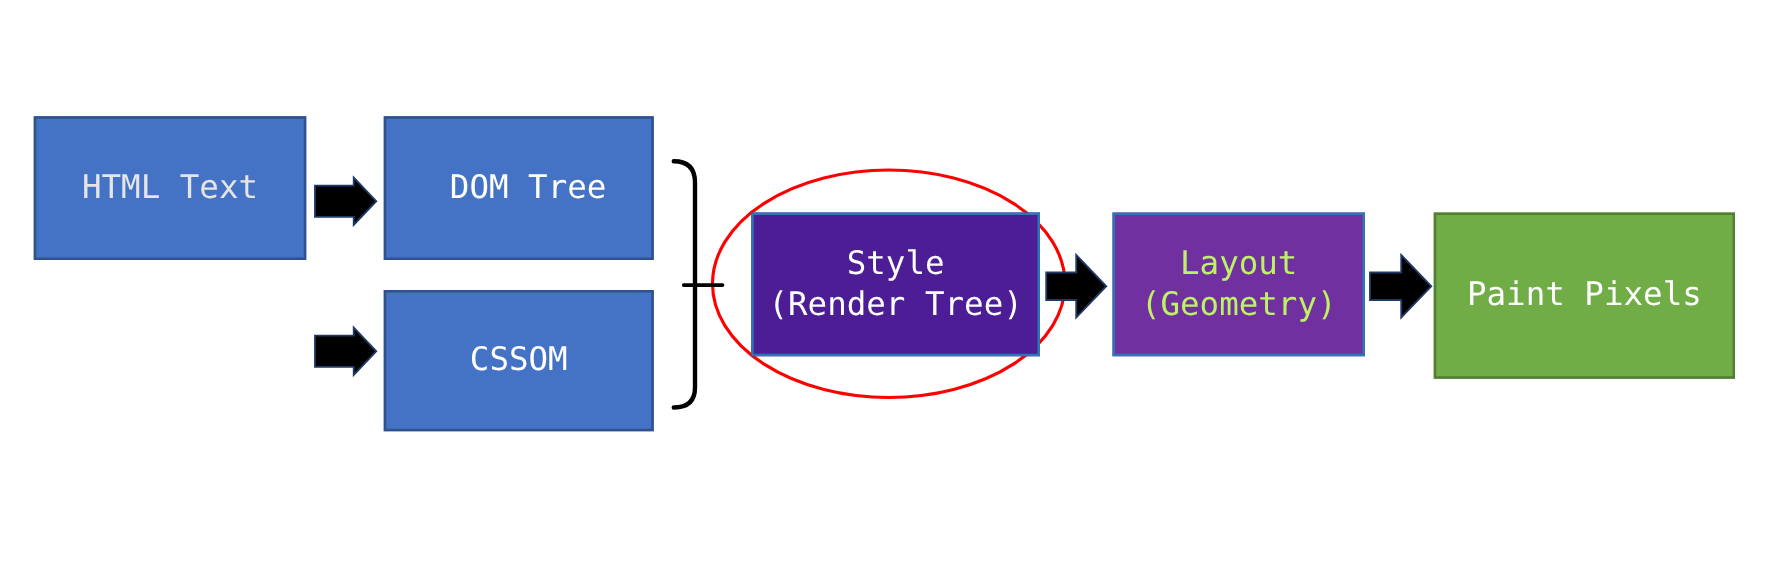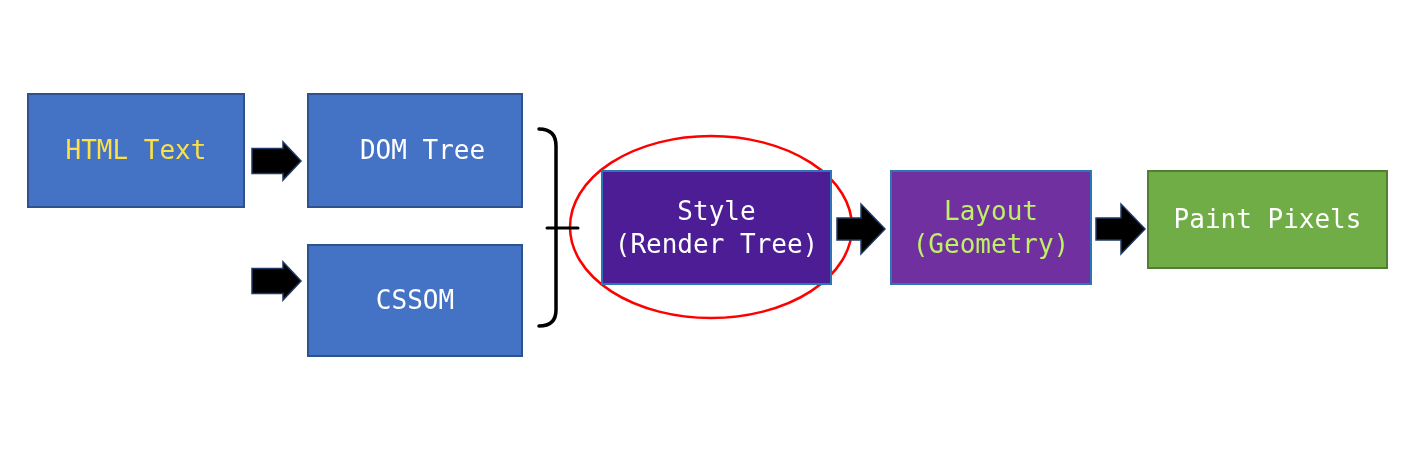--- a/index.html
+++ b/index.html
@@ -35,36 +35,36 @@
     text-align: center;
     color: #ffffff;
     font-size: 26px;
     line-height: 33px;
     white-space: pre-line;
     z-index: 2;
   }
   .node-html-text            { left:  27px; top:  93px; width: 218px; height: 115px; }
   .node-dom-tree             { left: 307px; top:  93px; width: 216px; height: 115px; }
   .node-css-stylesheet-text  { left:  27px; top: 235px; width: 219px; height: 112px; }
-  .node-cssom                { left: 307px; top: 244px; width: 216px; height: 113px; }
+  .node-cssom                { left: 307px; top: 232px; width: 216px; height: 113px; }
   .node-style-render-tree    { left: 601px; top: 170px; width: 231px; height: 115px; }
   .node-layout-geometry      { left: 890px; top: 170px; width: 202px; height: 115px; }
-  .node-paint-pixels         { left:1147px; top: 170px; width: 241px; height: 99px; }
+  .node-paint-pixels         { left:1147px; top: 170px; width: 241px; height: 133px; }
 </style>
 </head>
 <body>
 
 <div class="canvas">
 
   <svg class="layer layer-back" viewBox="0 0 1425 455" xmlns="http://www.w3.org/2000/svg">
     <ellipse cx="711" cy="227" rx="141" ry="91" fill="none" stroke="#FF0000" stroke-width="2.5" style="stroke: rgb(255, 0, 0);"></ellipse>
   </svg>
 
   <div class="layer layer-nodes">
-    <div class="node node-html-text" style="background-color: rgb(68, 114, 196); border-color: rgb(47, 82, 143); color: #fde047;">HTML Text</div>
+    <div class="node node-html-text" style="background-color: rgb(68, 114, 196); border-color: rgb(47, 82, 143); color: #e5e5e5;">HTML Text</div>
 
     <div class="node node-dom-tree" style="background-color: rgb(68, 114, 196); border-color: rgb(47, 82, 143); color: rgb(255, 255, 255); padding-left: 15px;">DOM Tree</div>
 
 
     <div class="node node-cssom" style="background-color: rgb(68, 114, 196); border-color: rgb(47, 82, 143); color: rgb(255, 255, 255);">CSSOM</div>
 
     <div class="node node-style-render-tree" style="background-color: #4c1d95; border-color: rgb(46, 117, 182); color: rgb(255, 255, 255);">Style
 (Render Tree)</div>
 
     <div class="node node-layout-geometry" style="background-color: rgb(112, 48, 160); border-color: rgb(46, 117, 182); color: #bef264;">Layout

